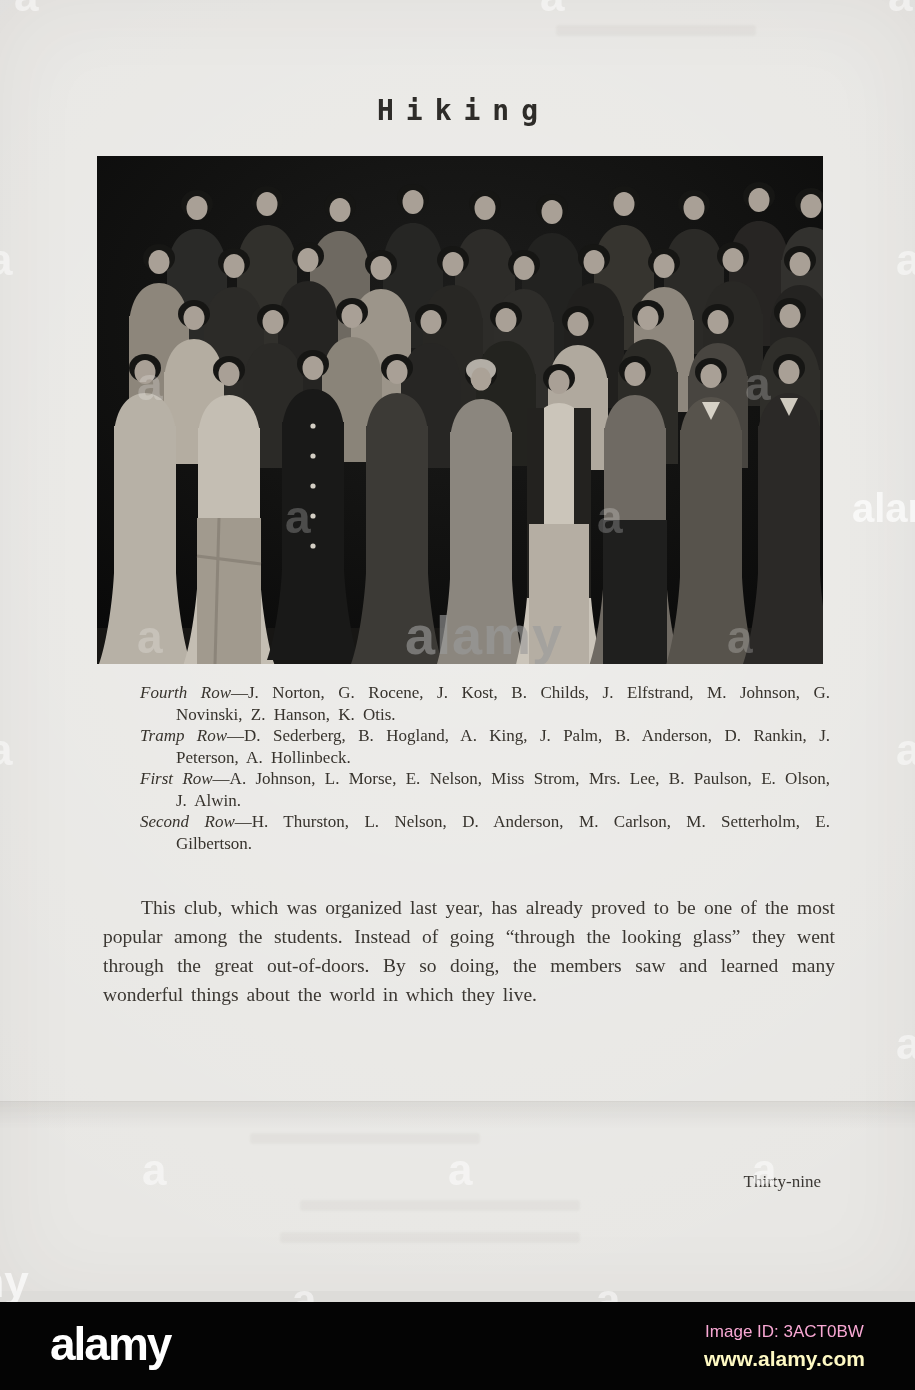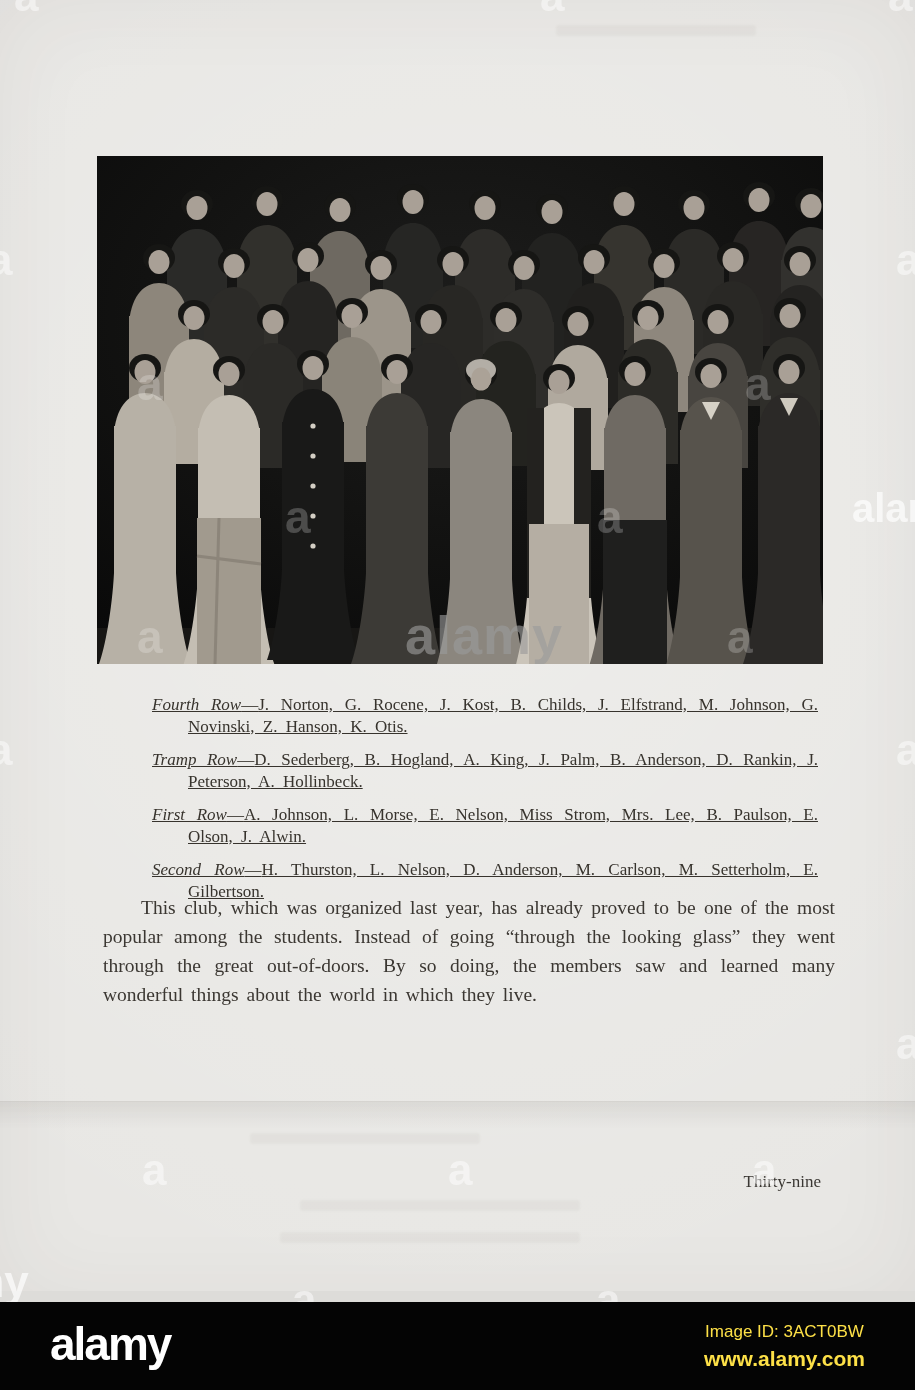--- a/index.html
+++ b/index.html
@@ -37,21 +37,21 @@
   .wm-photo-a{font-size:46px;opacity:.22;}
   .wm-photo-brand{font-size:54px;color:#9b9b9b;opacity:.62;letter-spacing:1px;}
   .wm-paper-a{font-size:44px;opacity:.5;}
   .wm-paper-word{font-size:44px;opacity:.7;}
   
   .caption{
     position:absolute;left:140px;top:682px;width:690px;
     font-size:17px;line-height:21.5px;color:#37332d;
     text-align:justify;word-spacing:4px;
   }
-  .caption p{margin:12px;padding-left:36px;text-indent:-36px;text-decoration:underline;}
+  .caption p{margin:0;padding-left:36px;text-indent:-36px;}
   .caption .row-label{font-style:italic;}
   
   .bodytext{
     position:absolute;left:103px;top:893px;width:732px;
     font-size:19.5px;line-height:29px;color:#3b3732;
     text-align:justify;word-spacing:3px;
   }
   .bodytext p{margin:0 0 14px 0;text-indent:38px;}
   
   .pagenum{
@@ -79,28 +79,29 @@
     box-sizing:border-box;padding:0 50px;
     font-family:"Liberation Sans", sans-serif;
   }
   .footer-logo{
     color:#fff;font-weight:bold;font-size:46px;letter-spacing:-2px;
     line-height:1;transform:translateY(-2px);
   }
   .footer-meta{
     display:flex;flex-direction:column;align-items:center;gap:5px;
   }
-  .footer-id{color:#fde047;font-size:17px;}
-  .footer-url{color:#fde047;font-size:21px;font-weight:bold;text-decoration:none;}
+  .footer-id{color:#f9a8d4;font-size:17px;}
+  .footer-url{color:#fef9c3;font-size:21px;font-weight:bold;text-decoration:none;}
 </style>
 </head>
 <body>
 
 <div class="page">
 
+  <h1 class="title">Hiking</h1>
 
   <figure class="photo" style="margin:0;">
     <svg viewBox="0 0 726 508">
       <defs>
         <radialGradient id="bg" cx="50%" cy="32%" r="80%">
           <stop offset="0%" stop-color="#1d1d1c"></stop>
           <stop offset="55%" stop-color="#121211"></stop>
           <stop offset="100%" stop-color="#090909"></stop>
         </radialGradient>
         <g id="bust">

